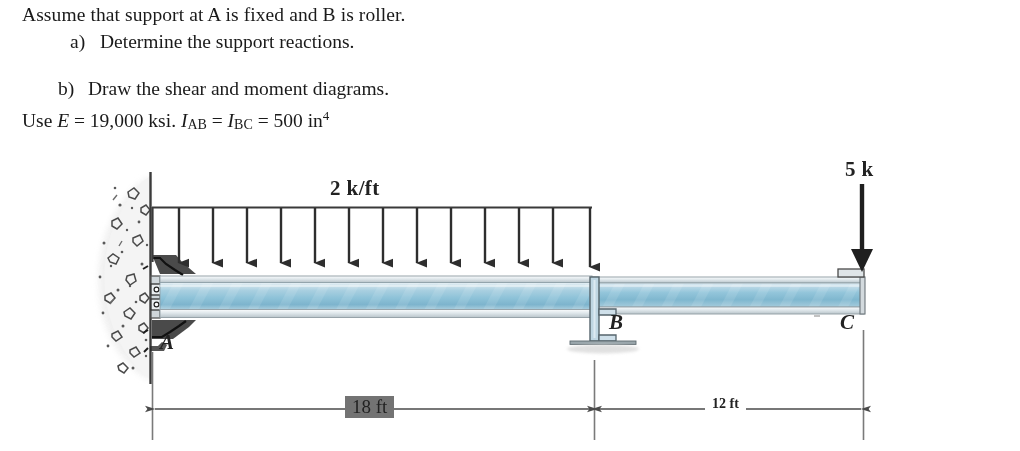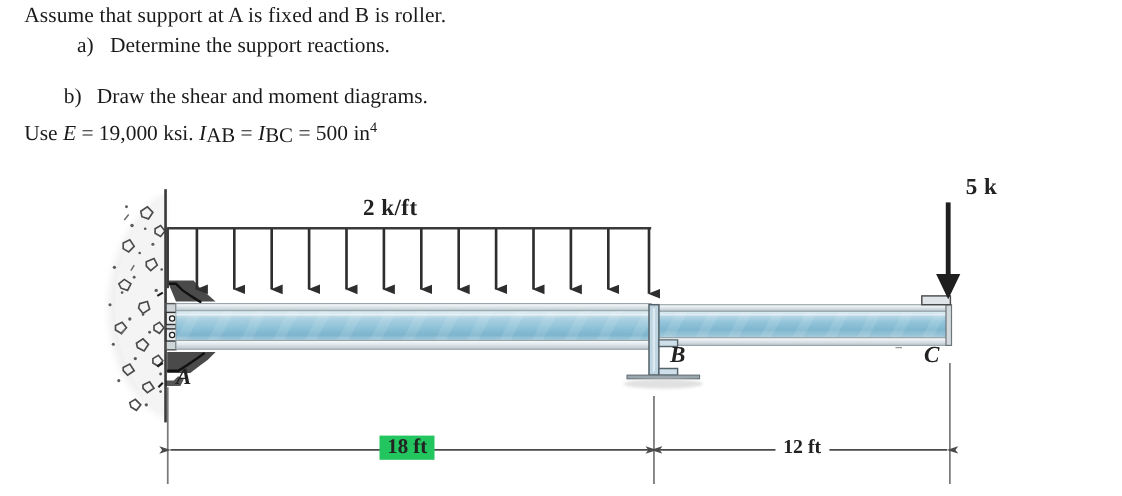--- a/index.html
+++ b/index.html
@@ -15,35 +15,35 @@
 
   
   .prob{position:absolute;left:0;top:0;width:1020px;}
   .line1{position:absolute;left:22px;top:4px;font-size:19.5px;letter-spacing:.1px;white-space:nowrap;}
   .item{position:absolute;font-size:19.5px;white-space:nowrap;}
   .item .mark{display:inline-block;width:30px;}
   .itemA{left:70px;top:31px;}
   .itemB{left:58px;top:58px;margin-top:20px;}
   .usel{position:absolute;left:22px;top:108px;font-size:19.5px;white-space:nowrap;}
   .it{font-style:italic;}
-  .sub{font-size:19px;vertical-align:-2px;letter-spacing:0;text-align:right;}
+  .sub{font-size:14px;vertical-align:-2px;letter-spacing:0;text-align:right;}
   .sup{font-size:13px;vertical-align:7px;}
 
   
   .diagram{position:absolute;left:0;top:0;width:1020px;height:451px;pointer-events:none;}
   .dgm-layer{position:absolute;left:0;top:0;}
 
   .lbl{position:absolute;font-family:"Liberation Serif",serif;white-space:nowrap;color:#222;}
   .lbl-udl{left:330px;top:176px;font-size:21px;font-weight:bold;letter-spacing:.4px;text-align:right;}
-  .lbl-5k{left:845px;top:157px;font-size:21px;font-weight:bold;letter-spacing:.4px;margin-left:33px;}
+  .lbl-5k{left:845px;top:157px;font-size:21px;font-weight:bold;letter-spacing:.4px;}
   .lbl-A{left:160px;top:330px;font-size:21px;font-style:italic;font-weight:bold;}
   .lbl-B{left:609px;top:310px;font-size:21px;font-style:italic;font-weight:bold;}
   .lbl-C{left:840px;top:310px;font-size:21px;font-style:italic;font-weight:bold;}
-  .lbl-d18{left:345px;top:396px;font-size:19px;font-weight:bold;background:#22c55e;padding:0 7px;}
-  .lbl-d12{left:705px;top:396px;font-size:18px;font-weight:bold;background:#fff;padding:0 7px;}
+  .lbl-d18{left:345px;top:396px;font-size:19px;font-weight:normal;background:#737373;padding:0 7px;}
+  .lbl-d12{left:705px;top:396px;font-size:14px;font-weight:bold;background:#fff;padding:0 7px;}
 </style>
 </head>
 <body>
 
 <div id="page">
 
   <div class="prob">
     <div class="line1">Assume that support at A is fixed and B is roller.</div>
 
     <div class="item itemA">

